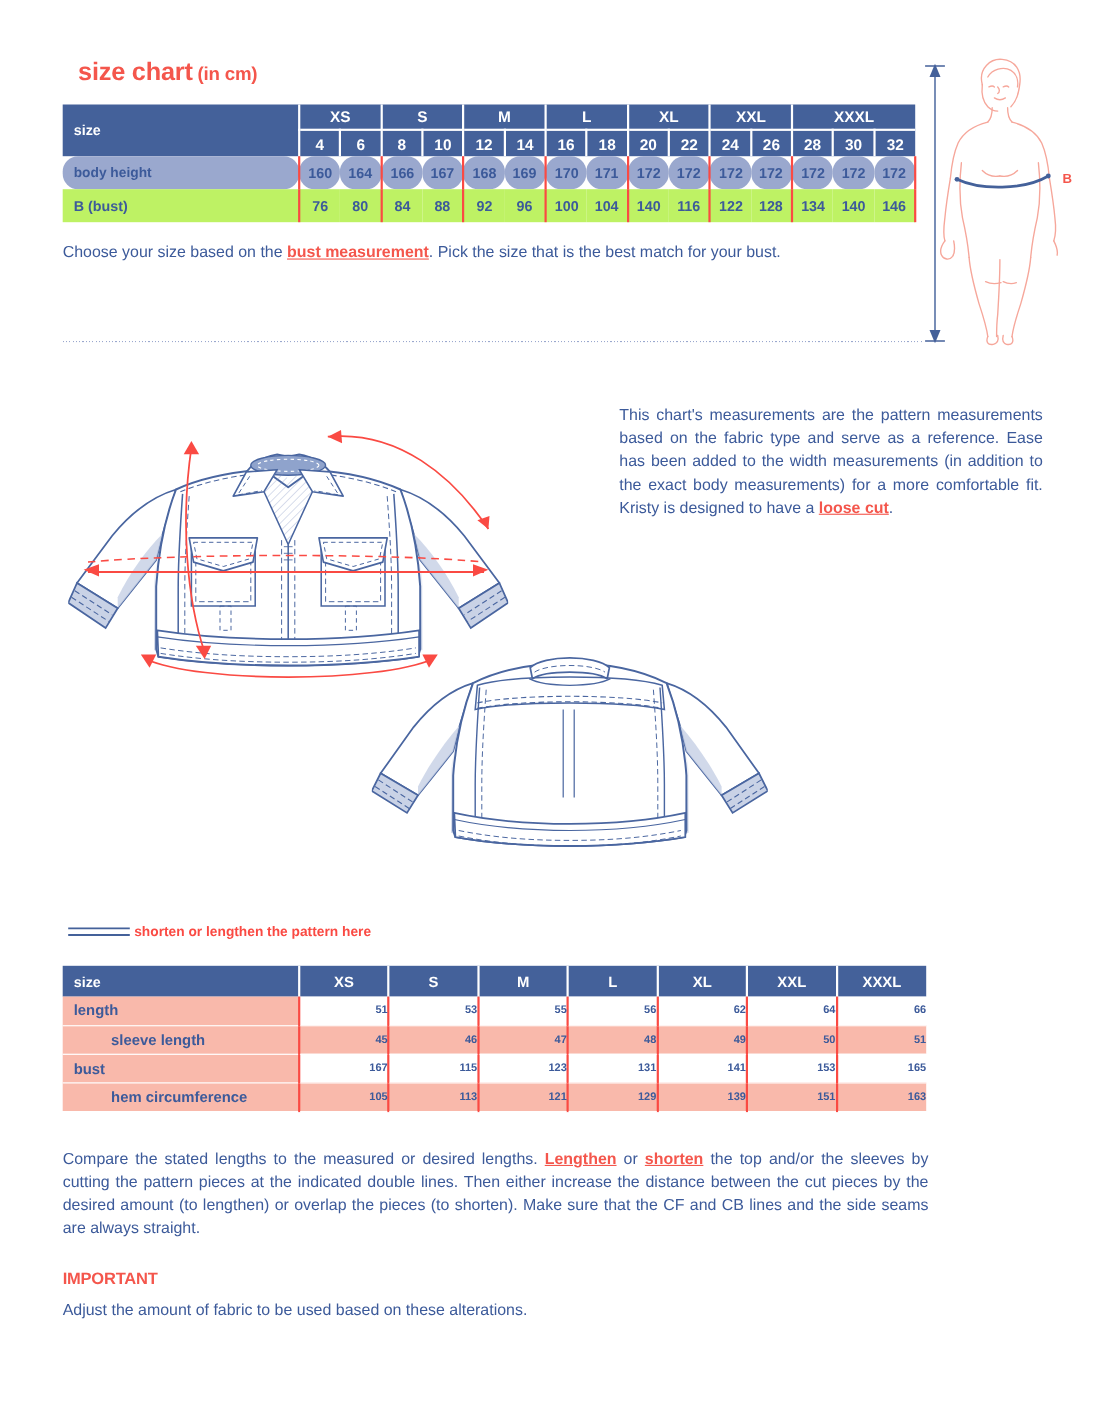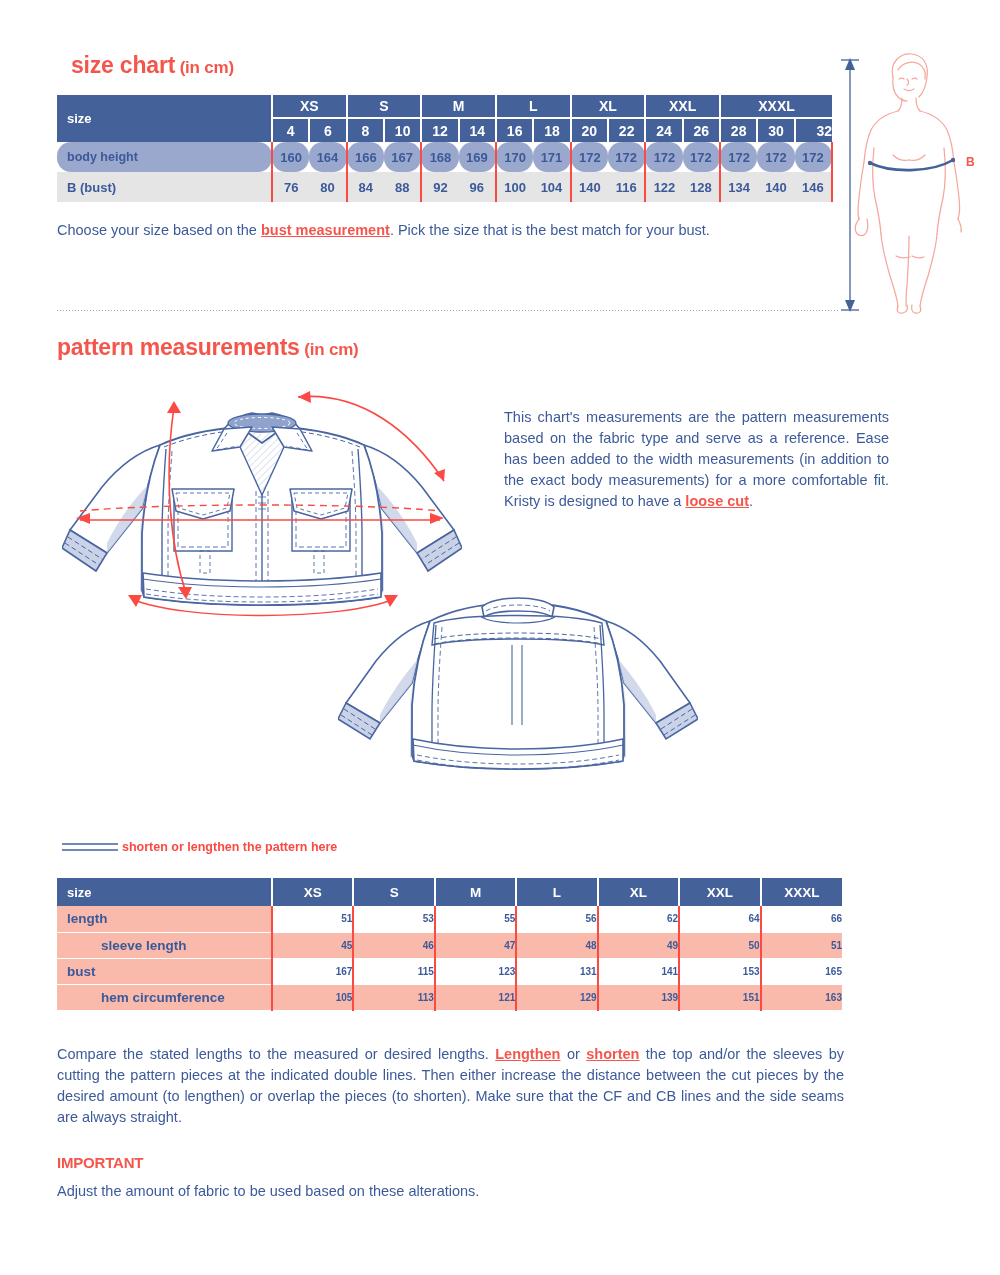--- a/index.html
+++ b/index.html
@@ -38,27 +38,27 @@
   #size-chart-table th.grp {
     background:#44619a; color:#ffffff; font-size:14px; font-weight:bold;
     text-align:center; height:23px; border-right:2px solid #ffffff;
     border-bottom:2px solid #ffffff;
   }
   #size-chart-table th.grp.last { border-right:none; }
   #size-chart-table th.num {
     background:#44619a; color:#ffffff; font-size:14px; font-weight:bold;
     text-align:center; height:24px; border-right:2px solid #ffffff;
   }
-  #size-chart-table th.num.last { border-right:none;text-align:right; }
+  #size-chart-table th.num.last { border-right:none; }
   #size-chart-table td.rowlab {
     font-size:12.5px; font-weight:bold; text-align:left; padding-left:10px;
     color:#3c5a9a; height:30px;
   }
   #size-chart-table tr.r-height td { background:#9aa8ce;border-radius:14px; }
-  #size-chart-table tr.r-bust   td { background:#e5e5e5; }
+  #size-chart-table tr.r-bust   td { background:#bef264; }
   #size-chart-table td.val {
     text-align:center; font-size:13px; font-weight:bold; color:#3c5a9a;
   }
   #size-chart-table td.gsep { border-left:2.5px solid #fa4a43; }
   #size-chart-table tr.r-bust td.rowlab { font-size:13px; }
   #size-chart-table td.edge-r { border-right:2.5px solid #fa4a43; }
 
   
   #pattern-table { left:57px; top:878px; width:785px; }
   #pattern-table th {
@@ -255,25 +255,22 @@
     <g>
       <path d="M34 115 C55 125 95 125 117 112" stroke="#44619a" stroke-width="2.6" fill="none"></path>
       <circle cx="34" cy="115" r="2.2" fill="#44619a"></circle>
       <circle cx="117" cy="112" r="2.2" fill="#44619a"></circle>
     </g>
     <text x="130" y="118" font-family="Liberation Sans, sans-serif" font-size="12" font-weight="bold" fill="#f4564c">B</text>
   </svg>
 
   <div class="divider"></div>
 
-  <div class="sec-title h-red" style="left:57px; top:334px;">
-    <span>pattern measurements</span><span class="sub">&nbsp;</span><span class="sub">(in cm)</span>
-  </div>
-
-  <div class="para just" style="left:504px; top:368px; width:385px; line-height:21px;margin-top:39px;">
+
+  <div class="para just" style="left:563px; top:368px; width:385px; line-height:21px;">
     <span>This chart's measurements are the pattern measurements based on the fabric type and serve as a reference. Ease has been added to the width measurements (in addition to the exact body measurements) for a more comfortable fit. Kristy is designed to have a </span><span class="u-red">loose cut</span><span>.</span>
   </div>
 
   <svg class="fig" style="left:62px; top:385px;" width="400" height="235" viewBox="0 0 400 235">
     <defs>
       <linearGradient id="shadeF" x1="0" y1="0" x2="0" y2="1">
         <stop offset="0%" stop-color="#ffffff"></stop>
         <stop offset="100%" stop-color="#c9d2e6"></stop>
       </linearGradient>
       <pattern id="hatch" width="5" height="5" patternTransform="rotate(45)" patternUnits="userSpaceOnUse">

